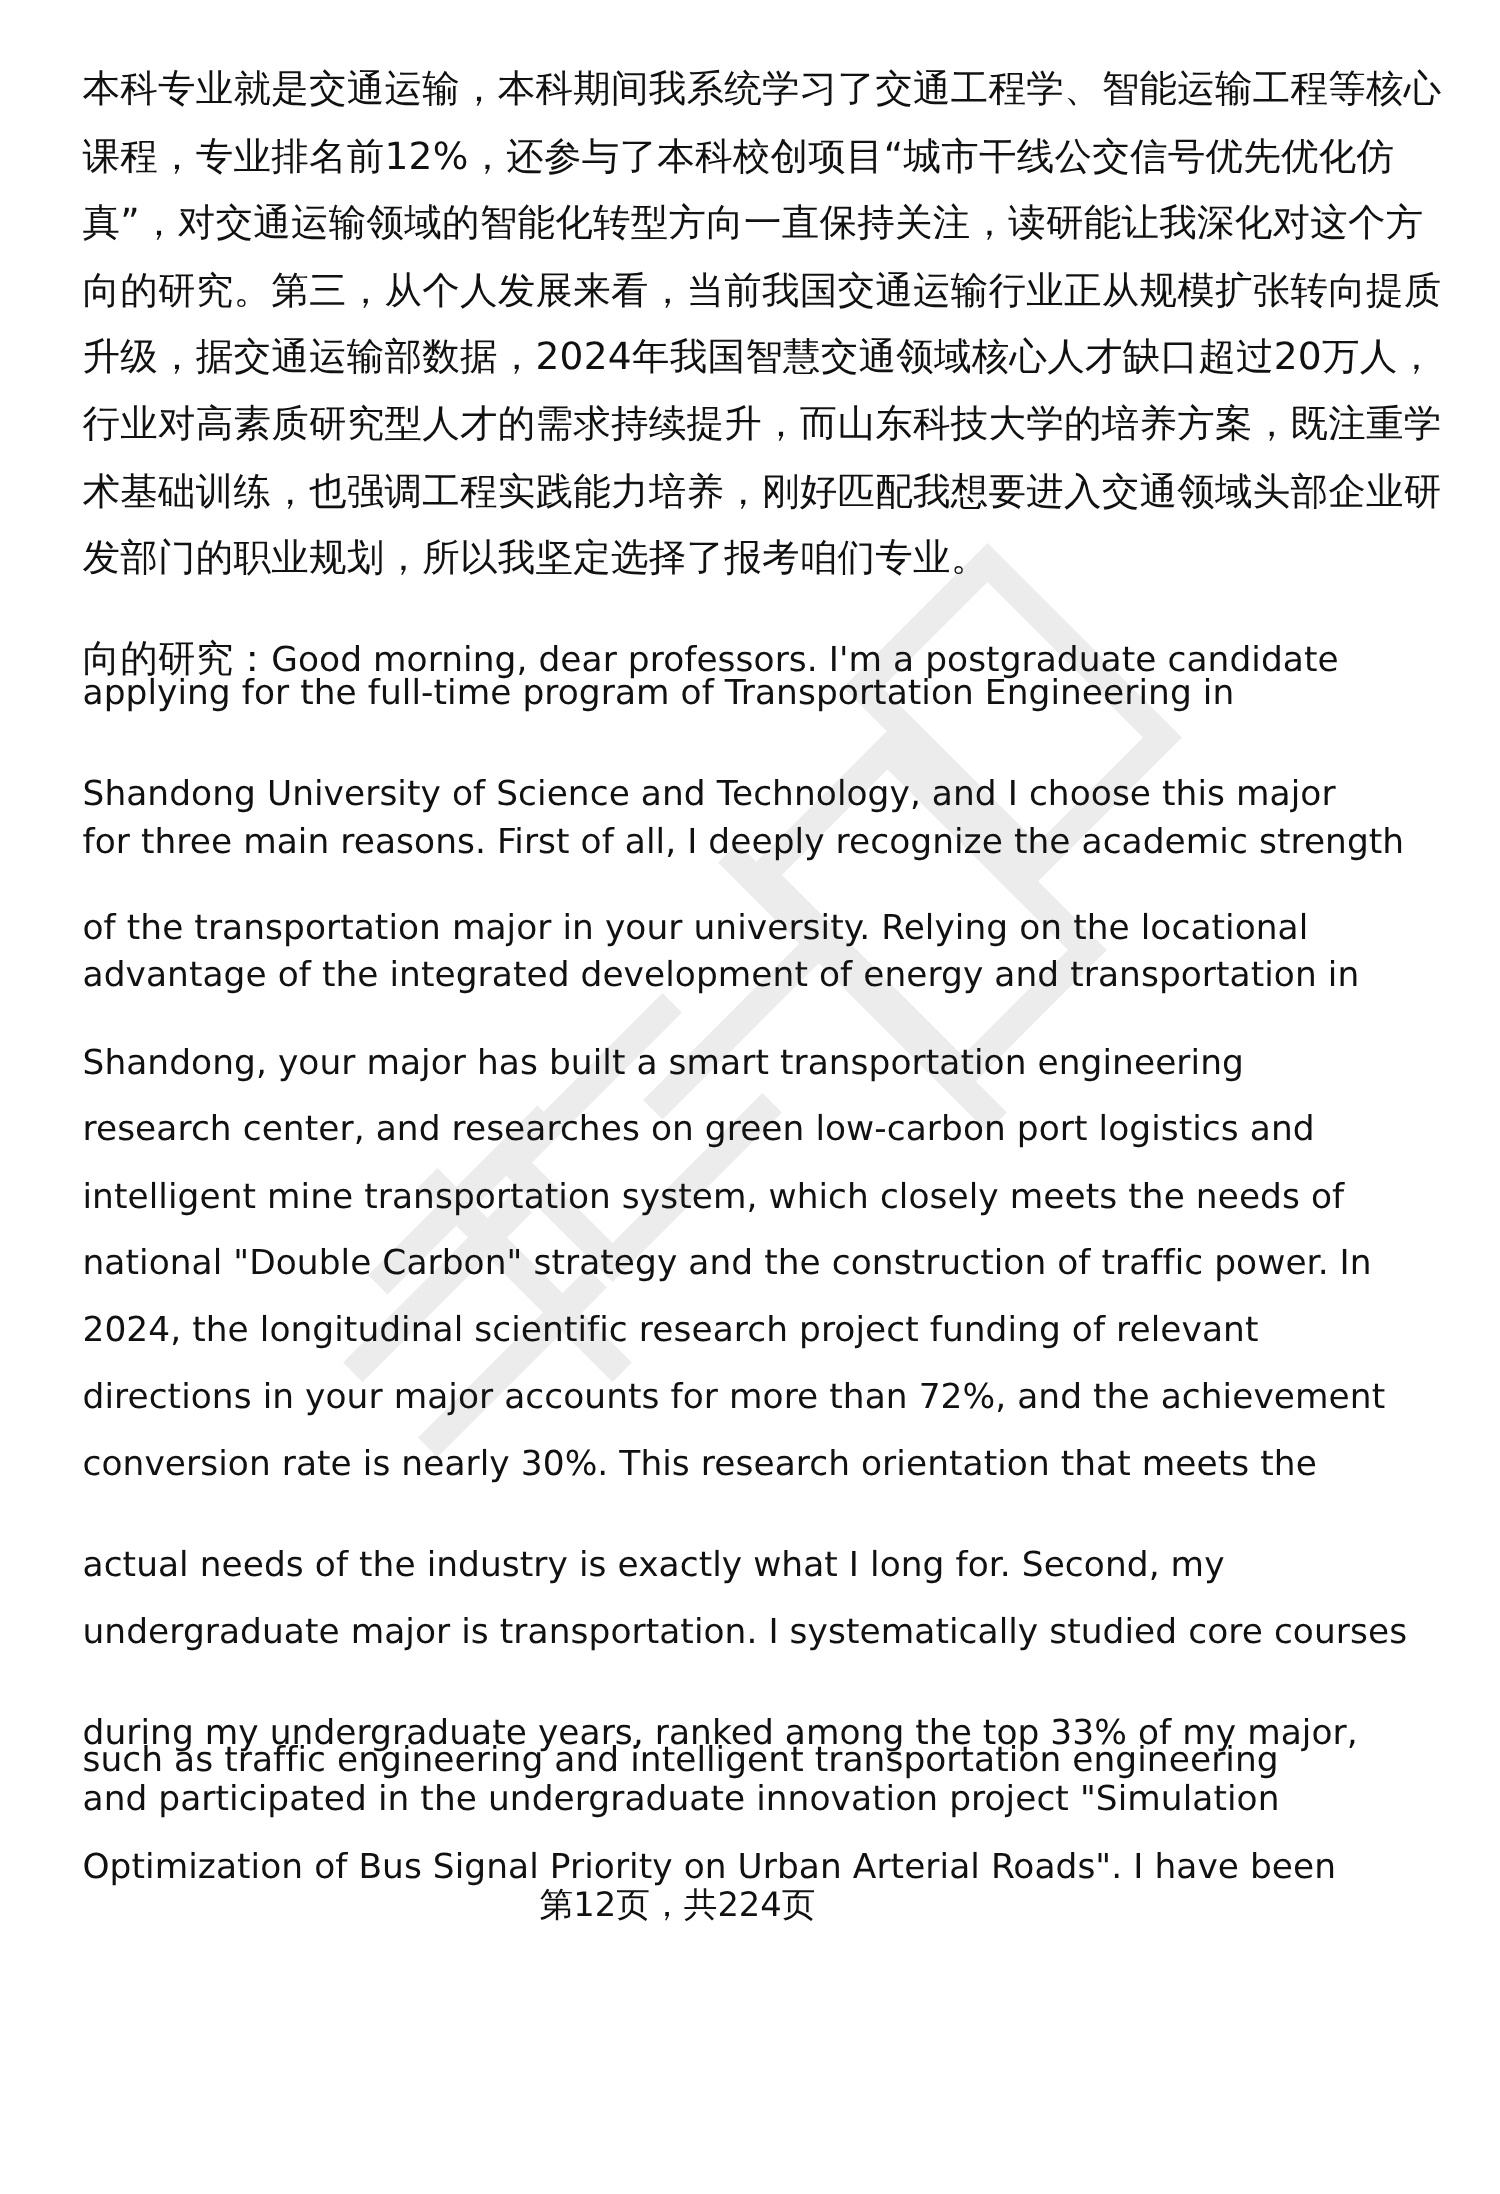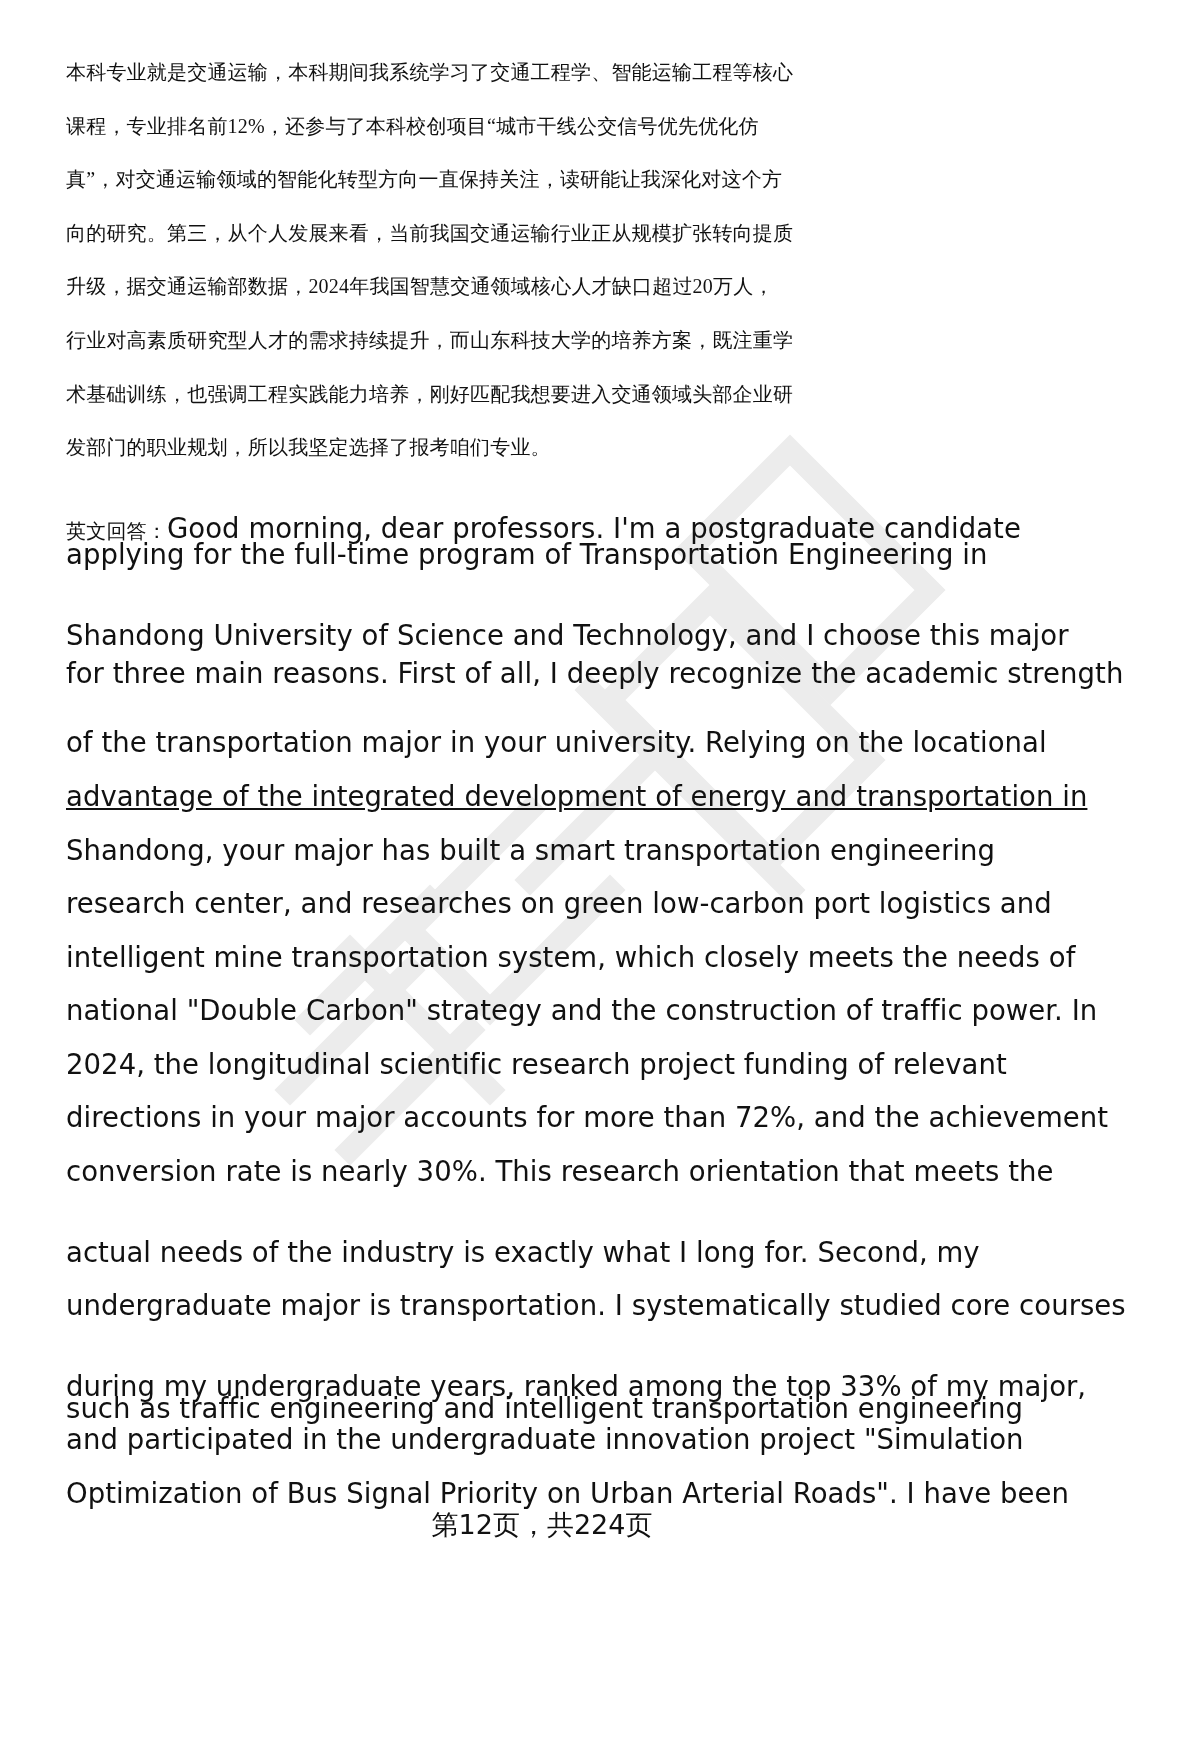--- a/index.html
+++ b/index.html
@@ -33,23 +33,22 @@
     }
     .line {
       position: absolute;
       left: 0;
       white-space: nowrap;
       font-size: 27px;
       line-height: 36px;
       height: 36px;
     }
     .zh {
-      font-size: 20px;
+      font-size: 30px;
       letter-spacing: 0.2px;
-      font-family: Liberation Serif, serif;
     }
     .en {
       font-size: 27.5px;
       letter-spacing: 0.05px;
     }
     .footer {
       position: absolute;
       left: 0;
       width: 1084px;
       top: 1507px;
@@ -80,27 +79,27 @@
   <div class="line zh" style="top:54px;">本科专业就是交通运输，本科期间我系统学习了交通工程学、智能运输工程等核心</div>
   <div class="line zh" style="top:108px;">课程，专业排名前12%，还参与了本科校创项目“城市干线公交信号优先优化仿</div>
   <div class="line zh" style="top:161px;">真”，对交通运输领域的智能化转型方向一直保持关注，读研能让我深化对这个方</div>
   <div class="line zh" style="top:215px;">向的研究。第三，从个人发展来看，当前我国交通运输行业正从规模扩张转向提质</div>
   <div class="line zh" style="top:268px;">升级，据交通运输部数据，2024年我国智慧交通领域核心人才缺口超过20万人，</div>
   <div class="line zh" style="top:322px;">行业对高素质研究型人才的需求持续提升，而山东科技大学的培养方案，既注重学</div>
   <div class="line zh" style="top:376px;">术基础训练，也强调工程实践能力培养，刚好匹配我想要进入交通领域头部企业研</div>
   <div class="line zh" style="top:429px;">发部门的职业规划，所以我坚定选择了报考咱们专业。</div>
 
   <div class="line en" style="top:510px;">
-    <span class="zh">英文回答：</span><span>Good morning, dear professors. I'm a postgraduate candidate</span>
+    <span class="zh">向的研究：</span><span>Good morning, dear professors. I'm a postgraduate candidate</span>
   </div>
   <div class="line en" style="top:536px;">applying for the full-time program of Transportation Engineering in</div>
   <div class="line en" style="top:617px;">Shandong University of Science and Technology, and I choose this major</div>
   <div class="line en" style="top:633px;margin-top:22px;">for three main reasons. First of all, I deeply recognize the academic strength</div>
   <div class="line en" style="top:724px;">of the transportation major in your university. Relying on the locational</div>
-  <div class="line en" style="top:778px;text-decoration:underline;">advantage of the integrated development of energy and transportation in</div>
+  <div class="line en" style="top:762px;">advantage of the integrated development of energy and transportation in</div>
   <div class="line en" style="top:832px;">Shandong, your major has built a smart transportation engineering</div>
   <div class="line en" style="top:885px;">research center, and researches on green low-carbon port logistics and</div>
   <div class="line en" style="top:939px;">intelligent mine transportation system, which closely meets the needs of</div>
   <div class="line en" style="top:992px;">national "Double Carbon" strategy and the construction of traffic power. In</div>
   <div class="line en" style="top:1046px;">2024, the longitudinal scientific research project funding of relevant</div>
   <div class="line en" style="top:1099px;">directions in your major accounts for more than 72%, and the achievement</div>
   <div class="line en" style="top:1153px;">conversion rate is nearly 30%. This research orientation that meets the</div>
   <div class="line en" style="top:1234px;">actual needs of the industry is exactly what I long for. Second, my</div>
   <div class="line en" style="top:1287px;">undergraduate major is transportation. I systematically studied core courses</div>
   <div class="line en" style="top:1350px;margin-top:40px;">such as traffic engineering and intelligent transportation engineering</div>

